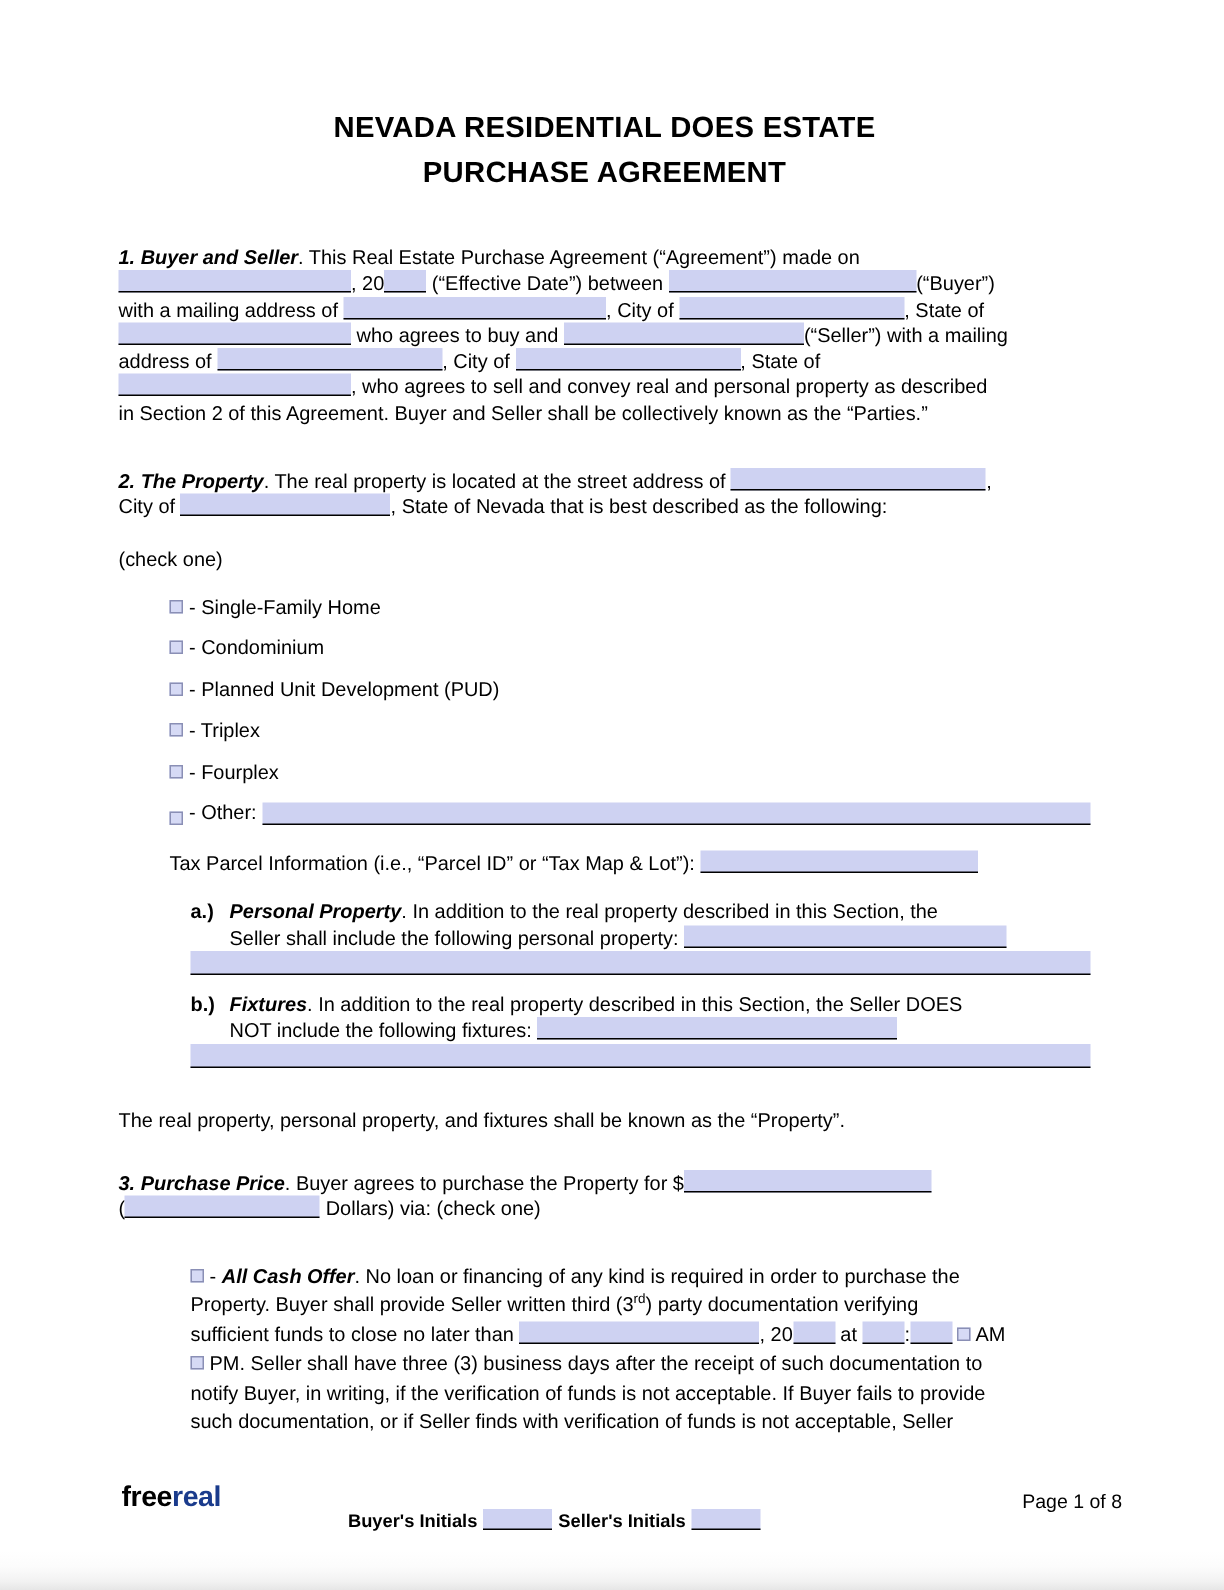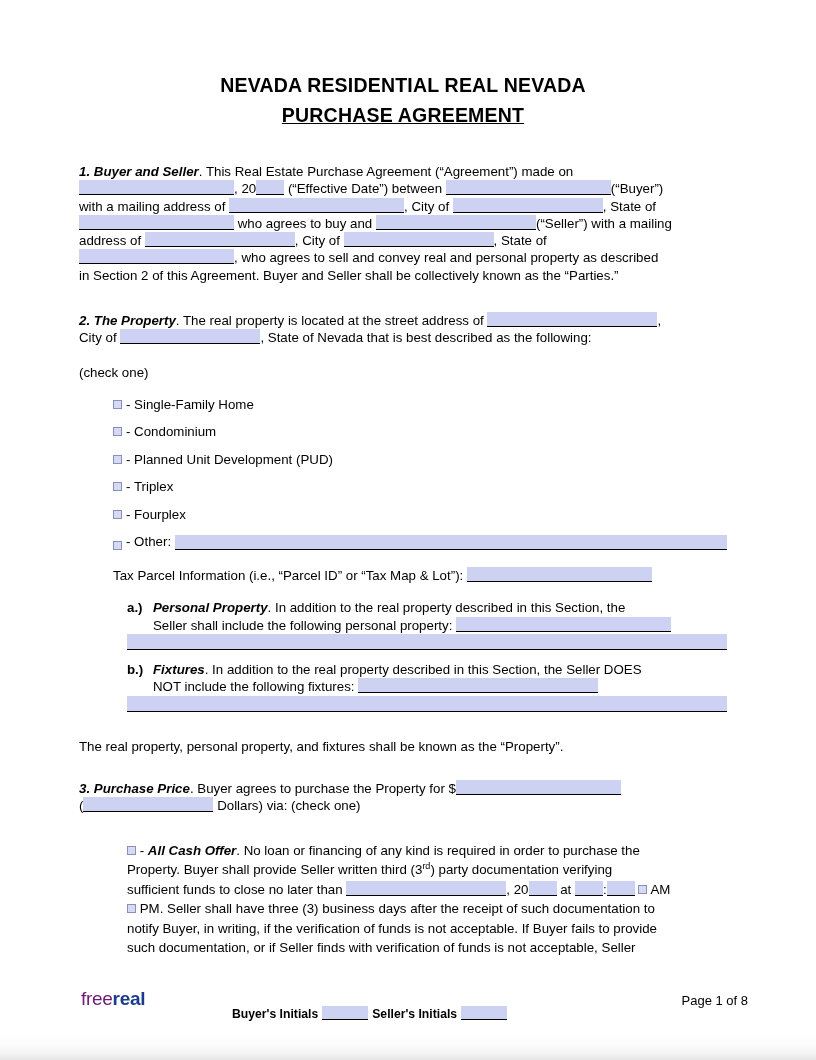--- a/index.html
+++ b/index.html
@@ -36,21 +36,21 @@
 
   
   .title {
     text-align: center;
     font-size: 19.5px;
     font-weight: bold;
     letter-spacing: 0.2px;
     line-height: 30px;
     margin-top: 70px;
   }
-  .title .l2 { display: block; text-decoration: underline; }
+  .title .l2 { display: block; }
 
   
   .para {
     font-size: 13.3px;
     line-height: 17.3px;
     text-align: left;
   }
   .b { font-weight: bold; font-style: italic; }
   sup { font-size: 9px; vertical-align: super; line-height: 0; }
 
@@ -156,21 +156,21 @@
     height: 34px;
   }
   .logo {
     position: absolute;
     left: 81px;
     top: 0px;
     font-size: 19px;
     font-weight: bold;
     letter-spacing: -0.3px;
   }
-  .logo .free { color: #701a75; font-weight: normal; }
+  .logo .free { color: #000000; font-weight: bold; }
   .logo .forms { color: #1a3b8c; font-weight: bold; }
   .initials {
     position: absolute;
     left: 232px;
     top: 18px;
     font-size: 12.2px;
     font-weight: bold;
     white-space: nowrap;
   }
   .initials .fld {
@@ -186,21 +186,21 @@
   }
 </style>
 </head>
 <body>
 
 <div id="page">
 
   <div class="content">
 
     <div class="title">
-      <span>NEVADA RESIDENTIAL REAL NEVADA</span>
+      <span>NEVADA RESIDENTIAL DOES ESTATE</span>
       <span class="l2">PURCHASE AGREEMENT</span>
     </div>
 
     <div class="para sec1">
       <span class="b">1. Buyer and Seller</span><span>. This Real Estate Purchase Agreement (“Agreement”) made on</span><br>
       <span class="fld w155"></span><span>, 20</span><span class="fld w28"></span>
       <span>(“Effective Date”) between</span>
       <span class="fld w165"></span><span>(“Buyer”)</span><br>
       <span>with a mailing address of</span>
       <span class="fld w175"></span><span>, City of</span>

